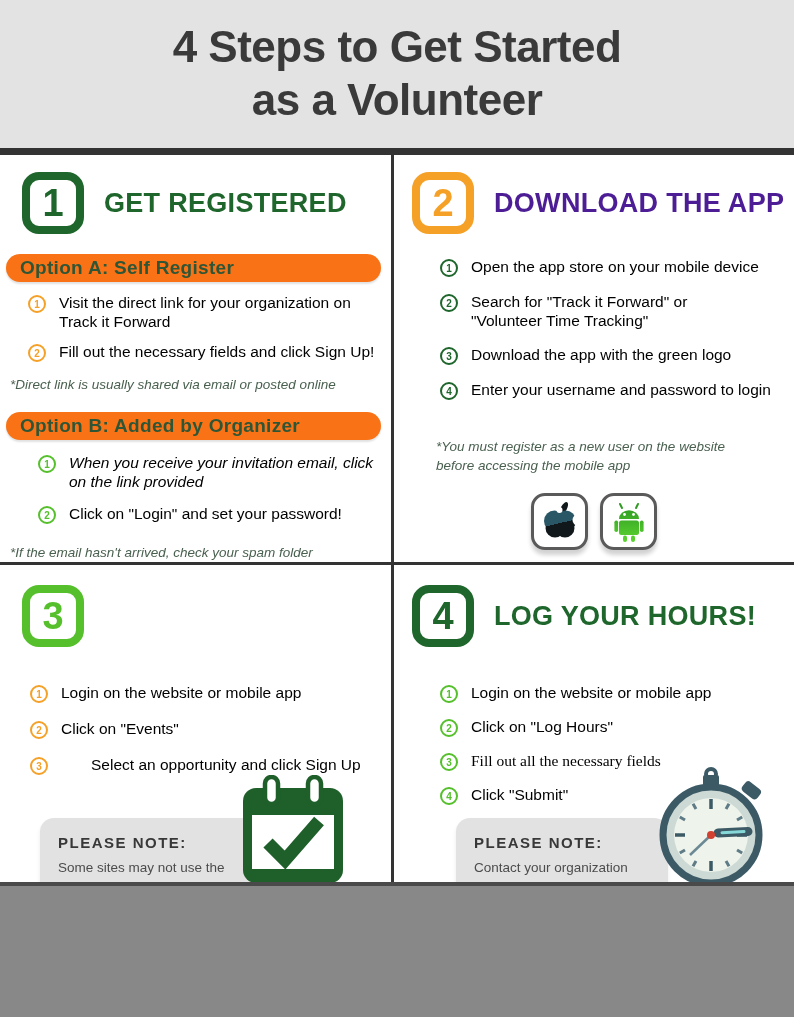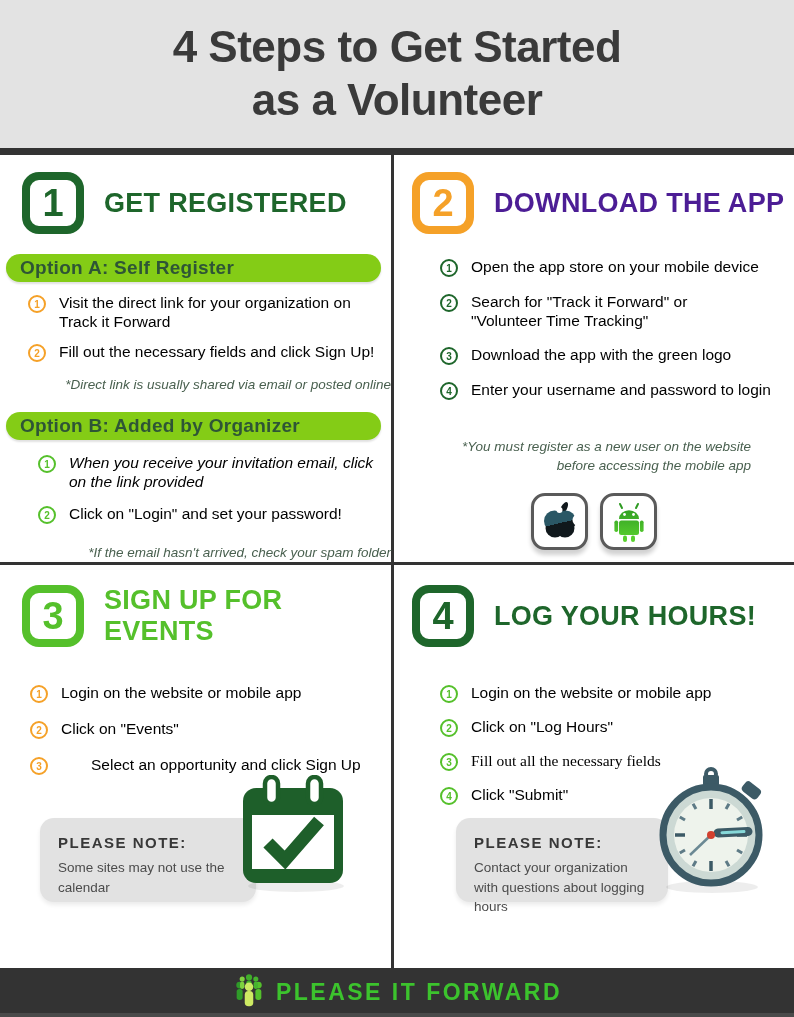--- a/index.html
+++ b/index.html
@@ -1,17 +1,17 @@
 <!DOCTYPE html>
 <html><head>
 <meta charset="utf-8">
 <style>
   * { margin:0; padding:0; box-sizing:border-box; }
   body { background:#888; font-family:"Liberation Sans", sans-serif; }
-  .canvas { position:relative; width:794px; height:1017px; background:#fff; overflow:hidden; margin:0 auto;padding-left:44px; }
+  .canvas { position:relative; width:794px; height:886px; background:#fff; overflow:hidden; margin:0 auto;padding-left:44px; }
 
   
   .header { position:absolute; top:0; left:0; width:794px; height:148px; background:#e3e3e3;
             display:flex; flex-direction:column; align-items:center; justify-content:center; }
   .title-line { font-size:44px; font-weight:800; color:#3a3a3a; line-height:1.2; letter-spacing:-0.5px; text-align:center; }
   .bar-top { position:absolute; top:148px; left:0; width:794px; height:7px; background:#333; }
 
   
   .vdiv { position:absolute; left:391px; top:155px; width:3px; height:813px; background:#333; }
   .hdiv { position:absolute; left:0; top:562px; width:794px; height:3px; background:#333; }
@@ -26,34 +26,34 @@
 
   .step-head { display:flex; align-items:center; gap:20px; }
   .badge { width:62px; height:62px; border:8px solid; border-radius:17px; background:#fff;
            display:flex; align-items:center; justify-content:center; font-size:38px; font-weight:800; flex:0 0 auto; }
   .c-dark   { color:#1e662b; border-color:#1e662b; }
   .c-orange { color:#f5a128; border-color:#f5a128; }
   .c-bright { color:#55c02b; border-color:#55c02b; }
   .step-title { font-size:27px; font-weight:800; letter-spacing:0.3px; }
   .t-dark { color:#1e662b; } .t-orange { color:#4c1d95;text-align:right; } .t-bright { color:#55c02b; }
 
-  .pill { background:#84cc16; border-radius:14px; height:28px; display:flex; align-items:center;
+  .pill { background:#f97316; border-radius:14px; height:28px; display:flex; align-items:center;
           padding-left:14px; font-weight:800; font-size:19px; color:#2e5536; letter-spacing:0.3px;
           box-shadow:0 2px 2px rgba(0,0,0,0.12); }
 
   .list { display:flex; flex-direction:column; }
   .li { display:flex; gap:13px; align-items:flex-start; }
   .ring { flex:0 0 auto; width:18px; height:18px; border-radius:50%; border:2px solid;
           display:flex; align-items:center; justify-content:center; font-size:10px; font-weight:700; margin-top:1px; background:#fff; }
   .r-orange { border-color:#f5a128; color:#f5a128; }
   .r-bright { border-color:#55c02b; color:#55c02b; }
   .r-dark   { border-color:#1e662b; color:#1e662b; }
   .li-text { font-size:15.5px; color:#000000; line-height:1.2; }
 
-  .note { font-style:italic; font-size:13.5px; color:#49604f; line-height:1.4;text-align:right; }
+  .note { font-style:italic; font-size:13.5px; color:#49604f; line-height:1.4; }
 
   .note-box { position:absolute; background:#e2e2e2; border-radius:14px; padding:16px 18px 12px 18px;
               box-shadow:0 3px 4px rgba(0,0,0,0.08); }
   .nb-title { font-weight:800; font-size:15px; letter-spacing:1.5px; color:#383838; }
   .nb-body  { font-size:13.5px; color:#4c4c4c; margin-top:7px; line-height:1.45; }
 
   .tiles { display:flex; justify-content:center; gap:12px; }
   .tile { width:57px; height:57px; border:3px solid #5a5a5a; border-radius:14px; background:#fff;
           display:flex; align-items:center; justify-content:center; box-shadow:0 5px 4px rgba(0,0,0,0.18); }
 
@@ -181,21 +181,20 @@
           <rect x="16" y="36.5" width="4" height="6.5" rx="2" fill="url(#agrad)"></rect>
           <rect x="24" y="36.5" width="4" height="6.5" rx="2" fill="url(#agrad)"></rect>
         </svg>
       </div>
     </div>
   </div>
 
   <div class="quad q3">
     <div class="step-head" style="margin:20px 0 0 22px;">
       <div class="badge c-bright">3</div>
-      <div class="step-title t-bright">SIGN UP FOR EVENTS</div>
     </div>
 
     <div class="list" style="margin:37px 0 0 30px; gap:17px;">
       <div class="li">
         <span class="ring r-orange">1</span>
         <span class="li-text" style="max-width:320px;">Login on the website or mobile app</span>
       </div>
       <div class="li">
         <span class="ring r-orange">2</span>
         <span class="li-text" style="max-width:320px;">Click on "Events"</span>

